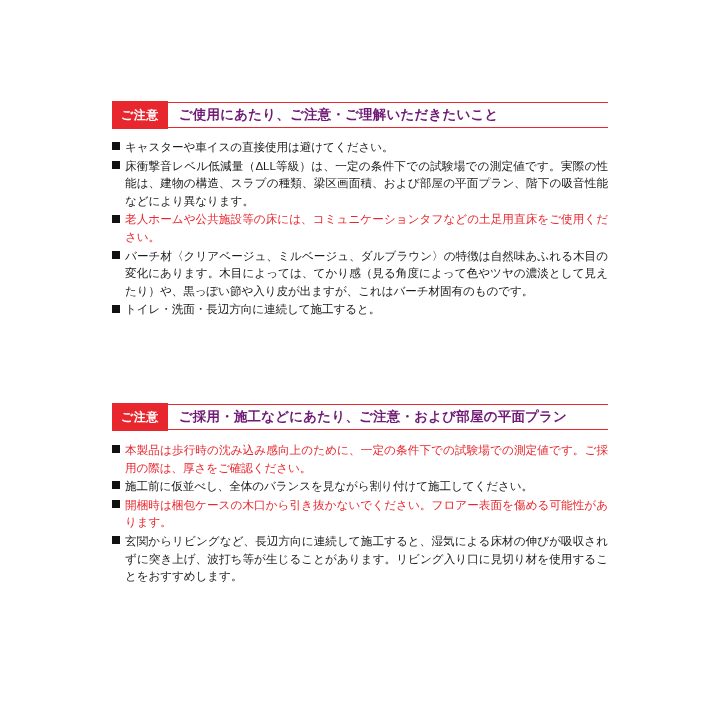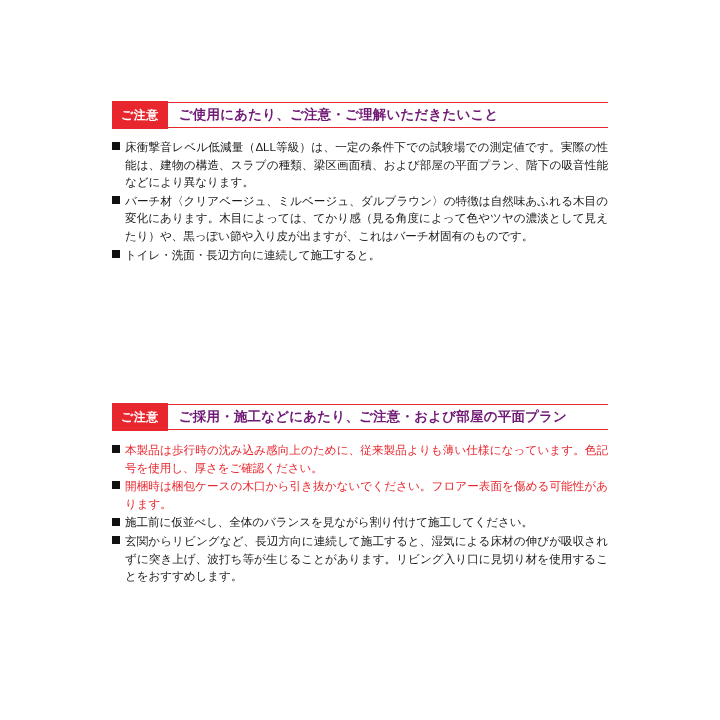--- a/index.html
+++ b/index.html
@@ -107,50 +107,58 @@
 <div class="page">
 
   <div class="notice-section" id="section-1">
     <div class="notice-header">
       <div class="notice-badge">ご注意</div>
       <div class="notice-title">ご使用にあたり、ご注意・ご理解いただきたいこと</div>
     </div>
     <ul class="notice-list">
       <li class="notice-item">
         <span class="bullet"></span>
+        <span>キャスターや車イスの直接使用は避けてください。</span>
+      </li>
+      <li class="notice-item">
+        <span class="bullet"></span>
         <span>床衝撃音レベル低減量（ΔLL等級）は、一定の条件下での試験場での測定値です。実際の性能は、建物の構造、スラブの種類、梁区画面積、および部屋の平面プラン、階下の吸音性能などにより異なります。</span>
+      </li>
+      <li class="notice-item red">
+        <span class="bullet"></span>
+        <span>老人ホームや公共施設等の床には、コミュニケーションタフなどの土足用直床をご使用ください。</span>
       </li>
       <li class="notice-item">
         <span class="bullet"></span>
         <span>バーチ材〈クリアベージュ、ミルベージュ、ダルブラウン〉の特徴は自然味あふれる木目の変化にあります。木目によっては、てかり感（見る角度によって色やツヤの濃淡として見えたり）や、黒っぽい節や入り皮が出ますが、これはバーチ材固有のものです。</span>
       </li>
       <li class="notice-item">
         <span class="bullet"></span>
         <span>トイレ・洗面・長辺方向に連続して施工すると。</span>
       </li>
     </ul>
   </div>
 
   <div class="notice-section" id="section-2">
     <div class="notice-header">
       <div class="notice-badge">ご注意</div>
       <div class="notice-title">ご採用・施工などにあたり、ご注意・および部屋の平面プラン</div>
     </div>
     <ul class="notice-list">
       <li class="notice-item red">
         <span class="bullet"></span>
-        <span>本製品は歩行時の沈み込み感向上のために、従来製品よりも薄い仕様になっています。色記号を使用し、厚さをご確認ください。</span>
+        <span>本製品は歩行時の沈み込み感向上のために、一定の条件下での試験場での測定値です。ご採用の際は、厚さをご確認ください。</span>
+      </li>
+      <li class="notice-item">
+        <span class="bullet"></span>
+        <span>施工前に仮並べし、全体のバランスを見ながら割り付けて施工してください。</span>
       </li>
       <li class="notice-item red">
         <span class="bullet"></span>
         <span>開梱時は梱包ケースの木口から引き抜かないでください。フロアー表面を傷める可能性があります。</span>
-      </li>
-      <li class="notice-item">
-        <span class="bullet"></span>
-        <span>施工前に仮並べし、全体のバランスを見ながら割り付けて施工してください。</span>
       </li>
       <li class="notice-item">
         <span class="bullet"></span>
         <span>玄関からリビングなど、長辺方向に連続して施工すると、湿気による床材の伸びが吸収されずに突き上げ、波打ち等が生じることがあります。リビング入り口に見切り材を使用することをおすすめします。</span>
       </li>
     </ul>
   </div>
 
 </div>
 

